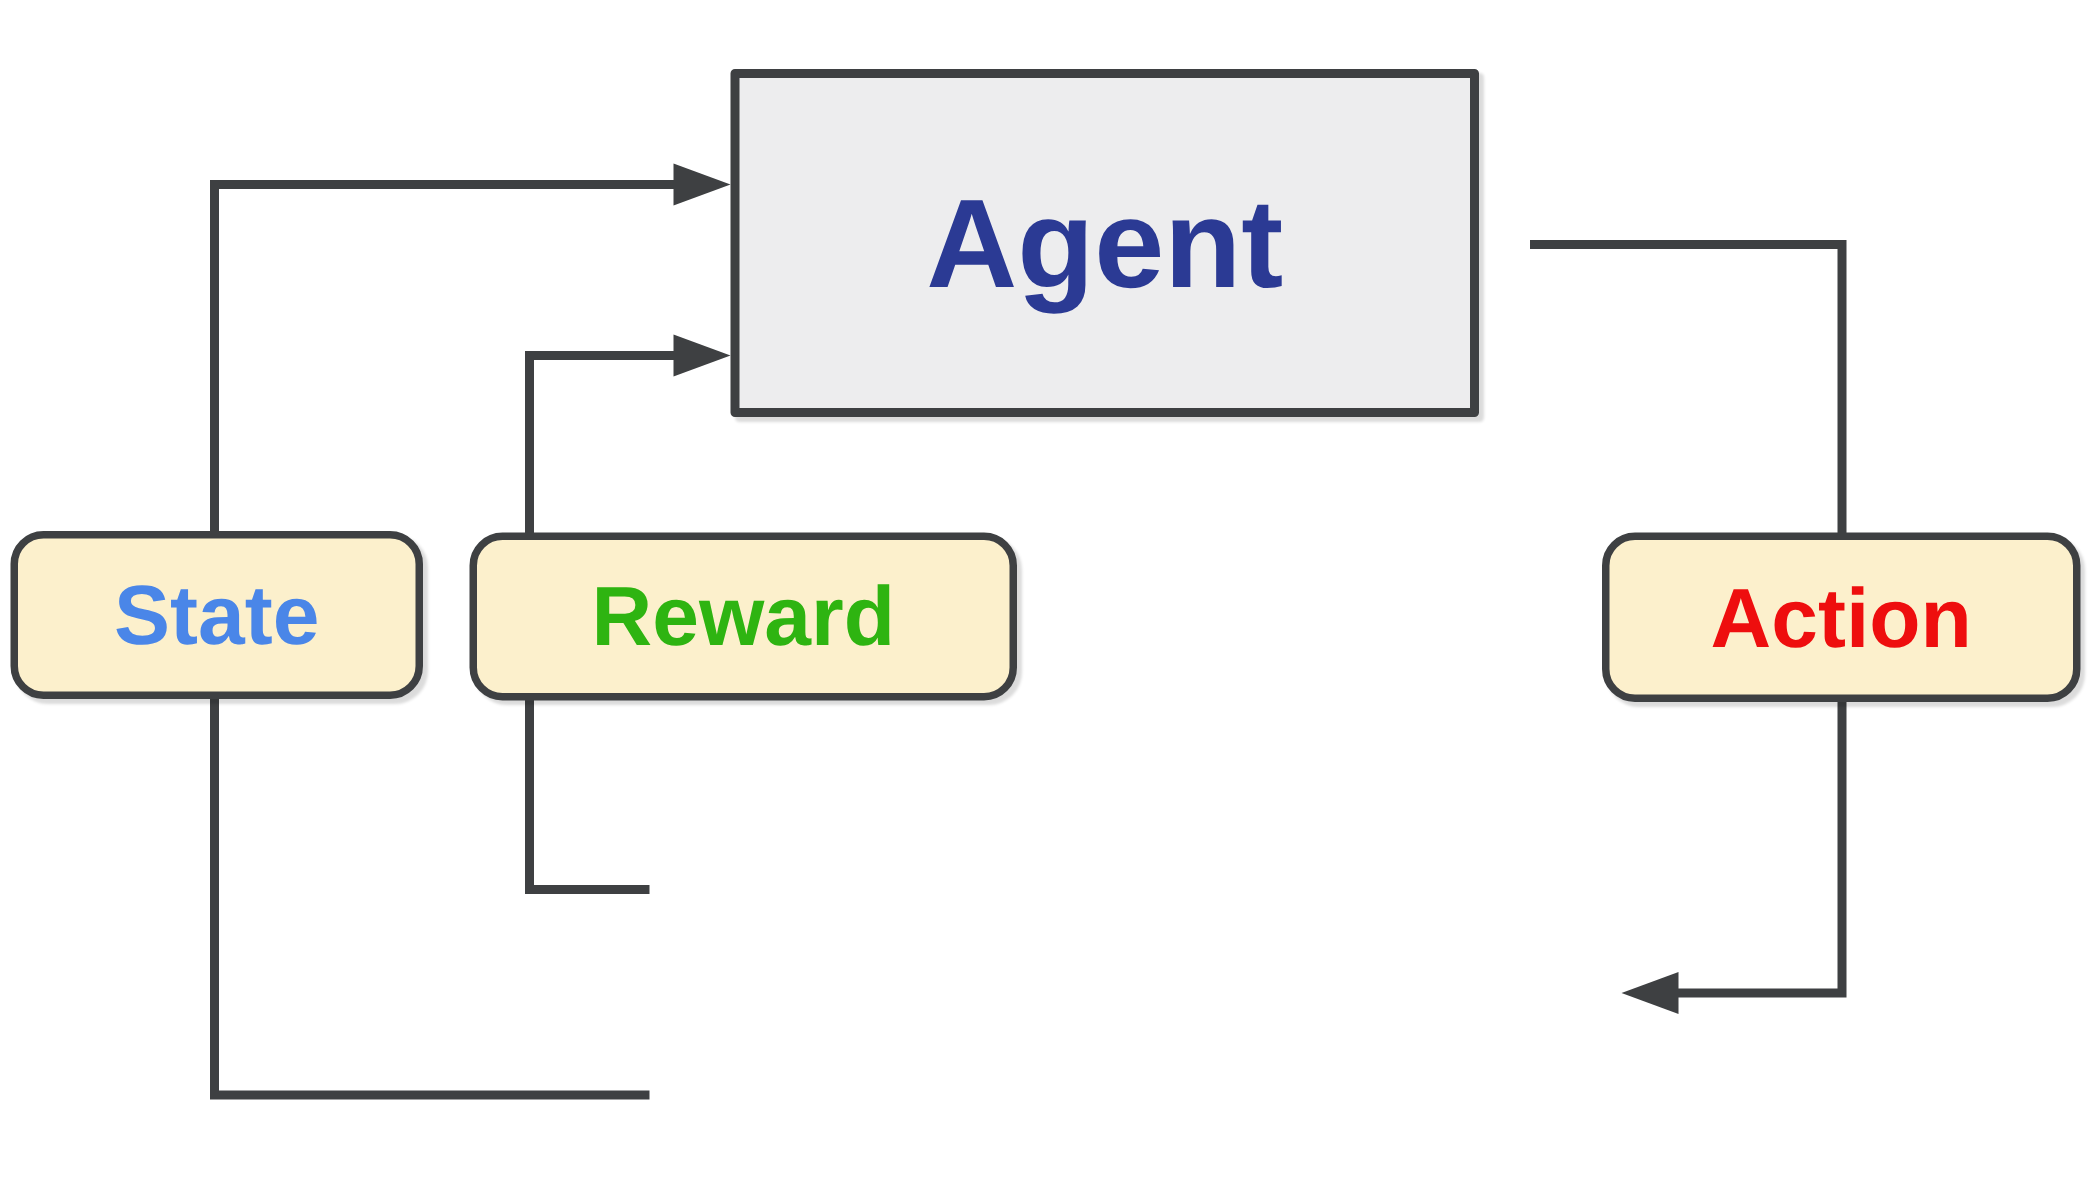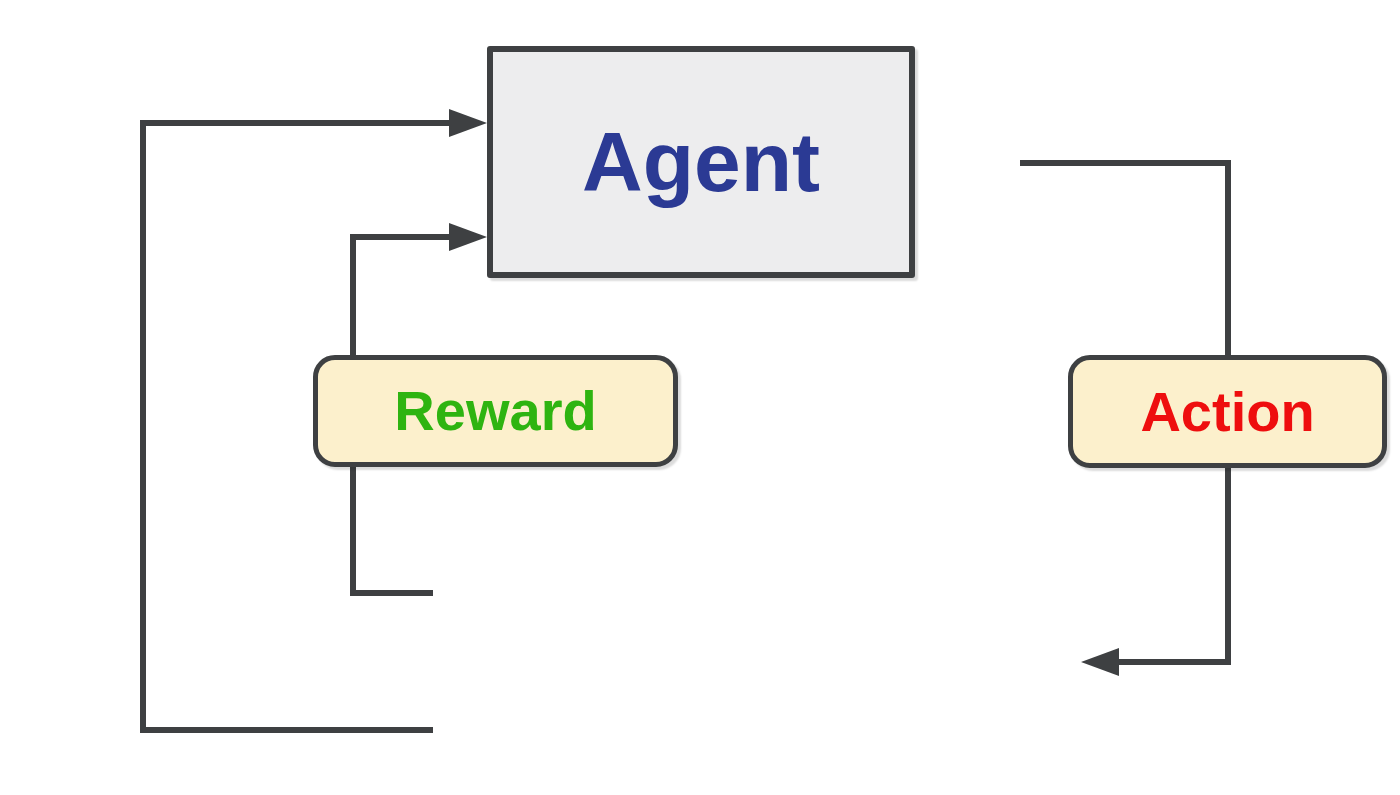--- a/index.html
+++ b/index.html
@@ -51,21 +51,21 @@
   }
   .node-pill {
     background: var(--pill_fill, #fcf0cc);
     border: 5px solid var(--line, #3e4042);
     border-radius: 22px;
     font-size: 56px;
     box-shadow: 3px 3px 2px rgba(0,0,0,0.14);
   }
   #node-agent {
     left: 487px; top: 46px;
-    width: 428px; height: 232px;
+    width: 499px; height: 232px;
     color: var(--agent_text, #2b3a94);
     text-align: right;
   }
   #node-environment {
     left: 430px; top: 545px;
     width: 651px; height: 232px;
     color: var(--environment_text, #3a7d22);
   }
   #node-state {
     left: 7px; top: 354px;
@@ -98,20 +98,23 @@
 
     <path class="connector" d="M 1020 163 H 1228 V 662 H 1116"></path>
     <polygon class="arrowhead" points="1081,662 1119,648 1119,676"></polygon>
   </svg>
 
   <div id="node-agent" class="node node-big">
     <span>Agent</span>
   </div>
 
 
+  <div id="node-state" class="node node-pill">
+    <span>State</span>
+  </div>
 
   <div id="node-reward" class="node node-pill">
     <span>Reward</span>
   </div>
 
   <div id="node-action" class="node node-pill">
     <span>Action</span>
   </div>
 
 </div>

